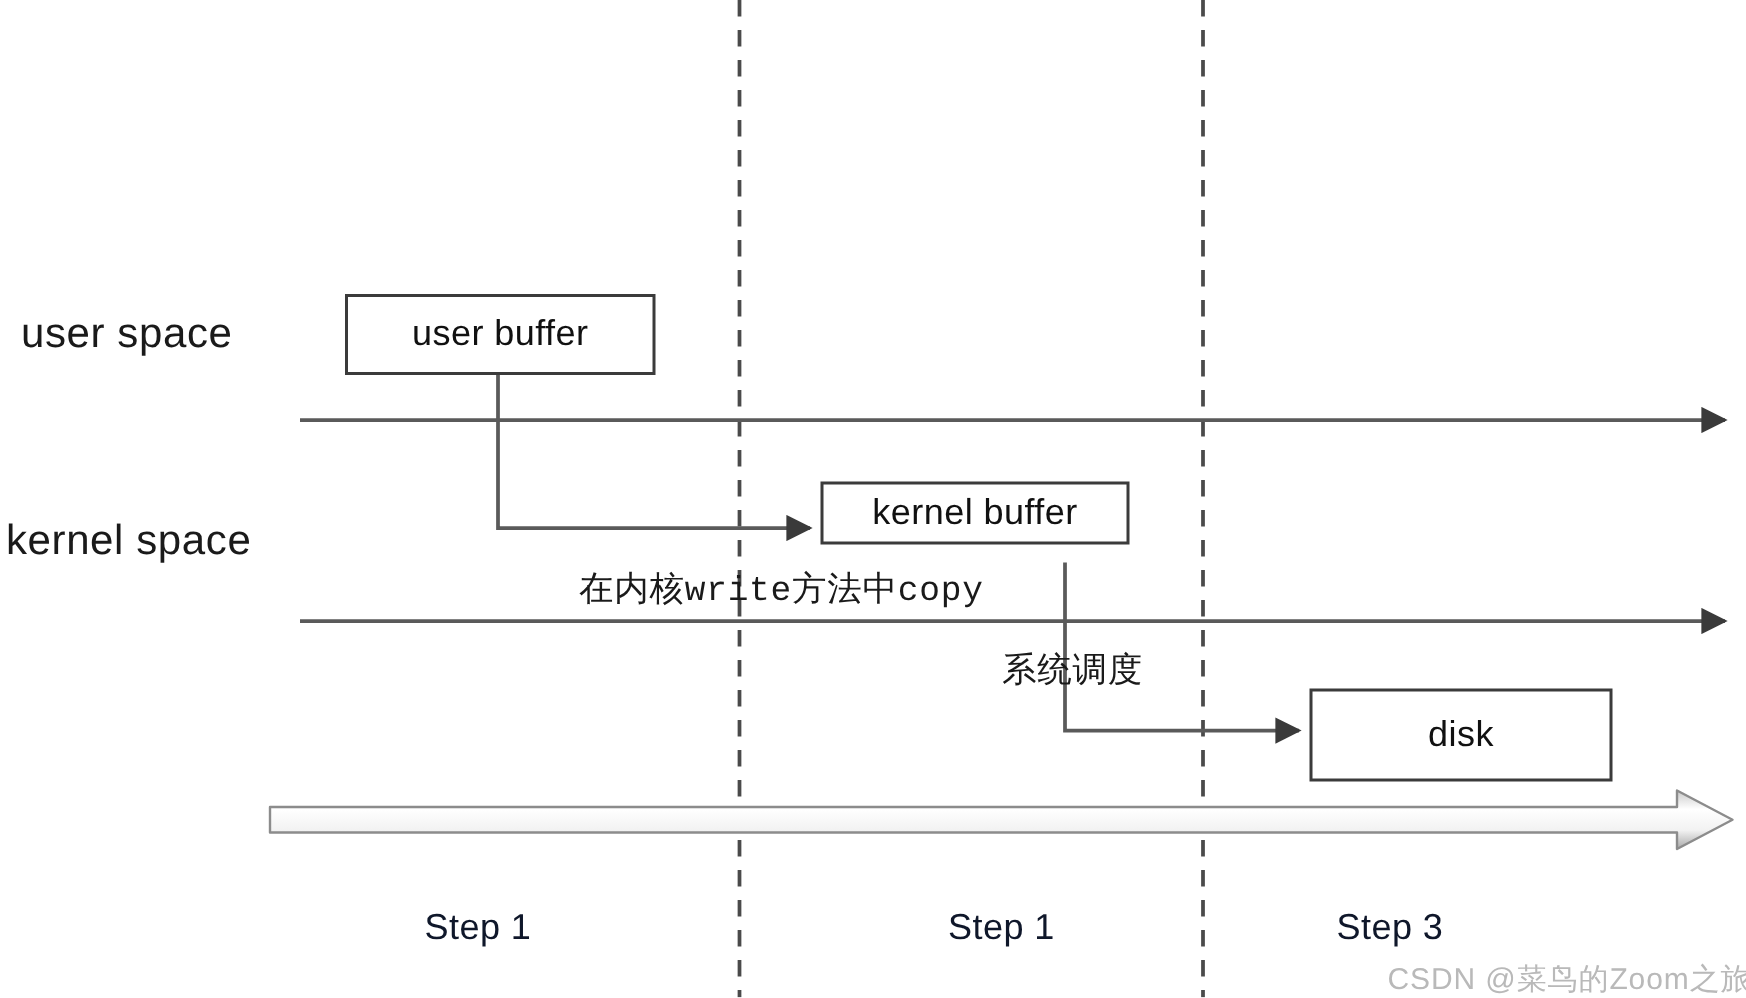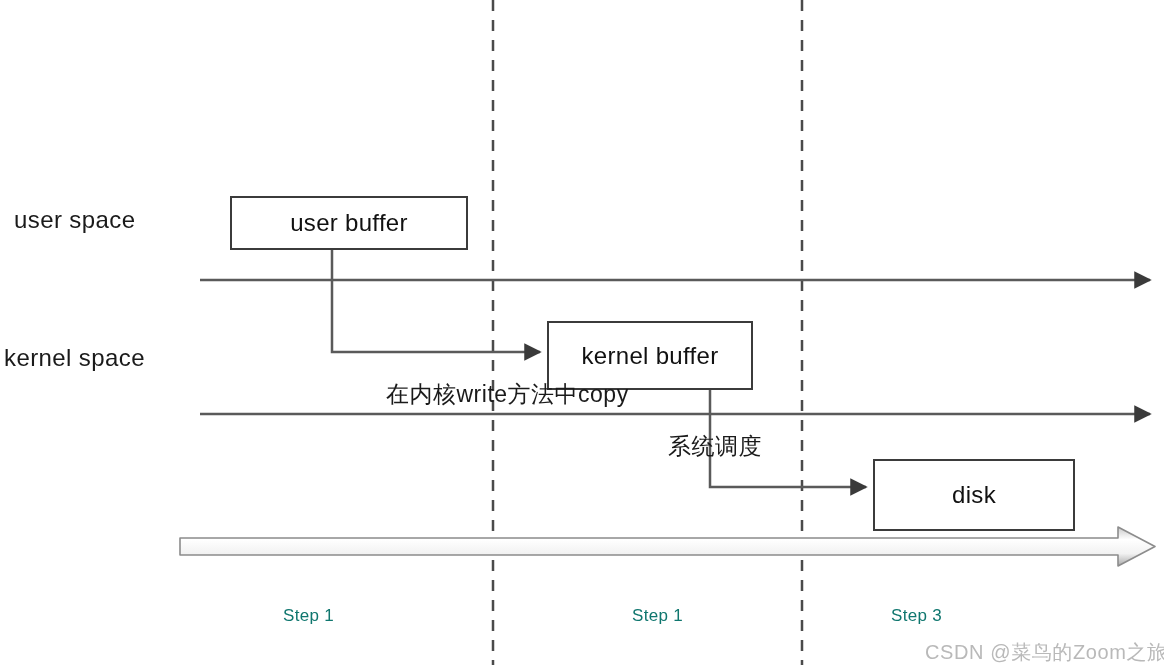--- a/index.html
+++ b/index.html
@@ -23,38 +23,38 @@
     height: 665px;
     pointer-events: none;
   }
   .lbl {
     position: absolute;
     color: #1a1a1a;
     white-space: nowrap;
     line-height: 1;
   }
   .space-label {
-    font-size: 24px;
+    font-size: 28px;
     letter-spacing: 0.4px;
   }
   .box {
     position: absolute;
     box-sizing: border-box;
     border: 2px solid #3b3b3b;
     background: #ffffff;
     display: flex;
     align-items: center;
     justify-content: center;
     color: #111111;
     font-size: 24px;
     letter-spacing: 0.3px;
   }
   .step-label {
-    font-size: 17px;
-    color: #0f766e;
+    font-size: 24px;
+    color: #0f172a;
     letter-spacing: 0.3px;
   }
   .cn-note {
     font-size: 23px;
     color: #1a1a1a;
     letter-spacing: 0.5px;
   }
   .watermark {
     position: absolute;
     font-size: 20px;
@@ -91,25 +91,25 @@
     <path d="M 332 250 L 332 352 L 540 352" fill="none" stroke="#5a5a5a" stroke-width="2.5" marker-end="url(#arrowSolid)"></path>
 
     <path d="M 710 375 L 710 487 L 866 487" fill="none" stroke="#5a5a5a" stroke-width="2.5" marker-end="url(#arrowSolid)"></path>
 
     <path d="M 180 538 L 1118 538 L 1118 527 L 1155 546.5 L 1118 566 L 1118 555 L 180 555 Z" fill="url(#bigArrowFill)" stroke="#8c8c8c" stroke-width="1.6" stroke-linejoin="round"></path>
   </svg>
 
   <div class="lbl space-label" style="left:14px; top:208px;">user space</div>
   <div class="lbl space-label" style="left:4px; top:346px;">kernel space</div>
 
-  <div class="box" style="left:230px; top:196px; width:238px; height:54px;">user buffer</div>
-  <div class="box" style="left:547px; top:321px; width:206px; height:69px;">kernel buffer</div>
-  <div class="box" style="left:873px; top:459px; width:202px; height:72px;">disk</div>
+  <div class="box" style="left:230px; top:196px; width:207px; height:54px;">user buffer</div>
+  <div class="box" style="left:547px; top:321px; width:206px; height:42px;">kernel buffer</div>
+  <div class="box" style="left:873px; top:459px; width:202px; height:62px;">disk</div>
 
-  <div class="lbl cn-note" style="left:386px; top:383px;">在内核write方法中copy</div>
+  <div class="lbl cn-note" style="left:386px; top:383px;font-family:Liberation Mono, monospace;">在内核write方法中copy</div>
   <div class="lbl cn-note" style="left:668px; top:435px;">系统调度</div>
 
   <div class="lbl step-label" style="left:283px; top:607px;">Step 1</div>
   <div class="lbl step-label" style="left:632px; top:607px;">Step 1</div>
   <div class="lbl step-label" style="left:891px; top:607px;">Step 3</div>
 
   <div class="watermark" style="left:925px; top:639px;">CSDN @菜鸟的Zoom之旅</div>
 
 </div>
 

